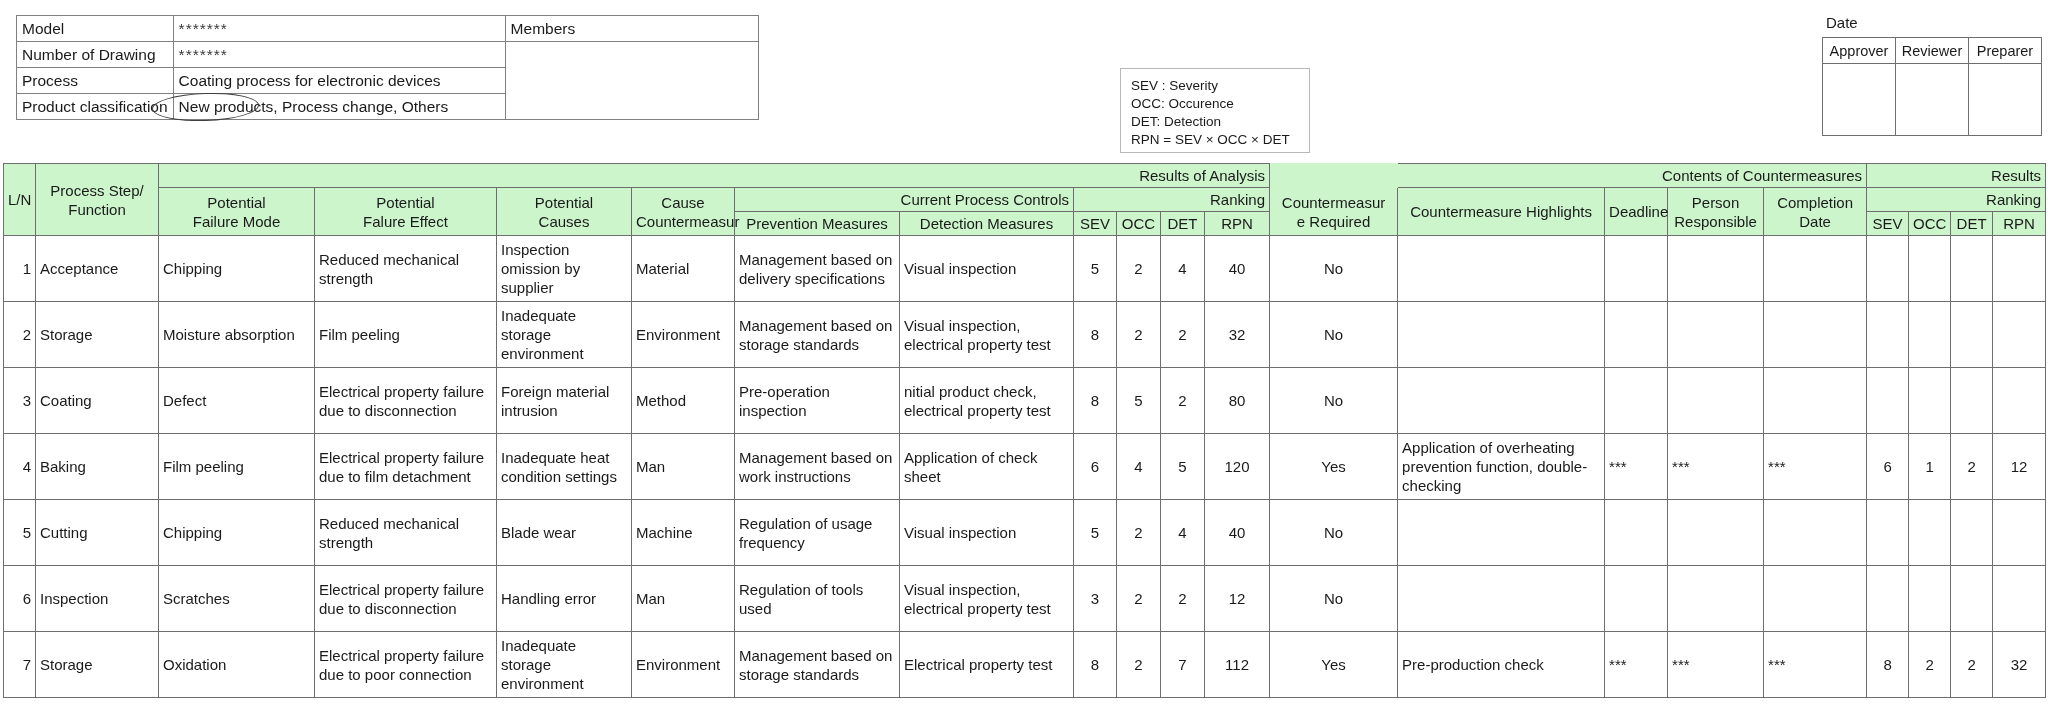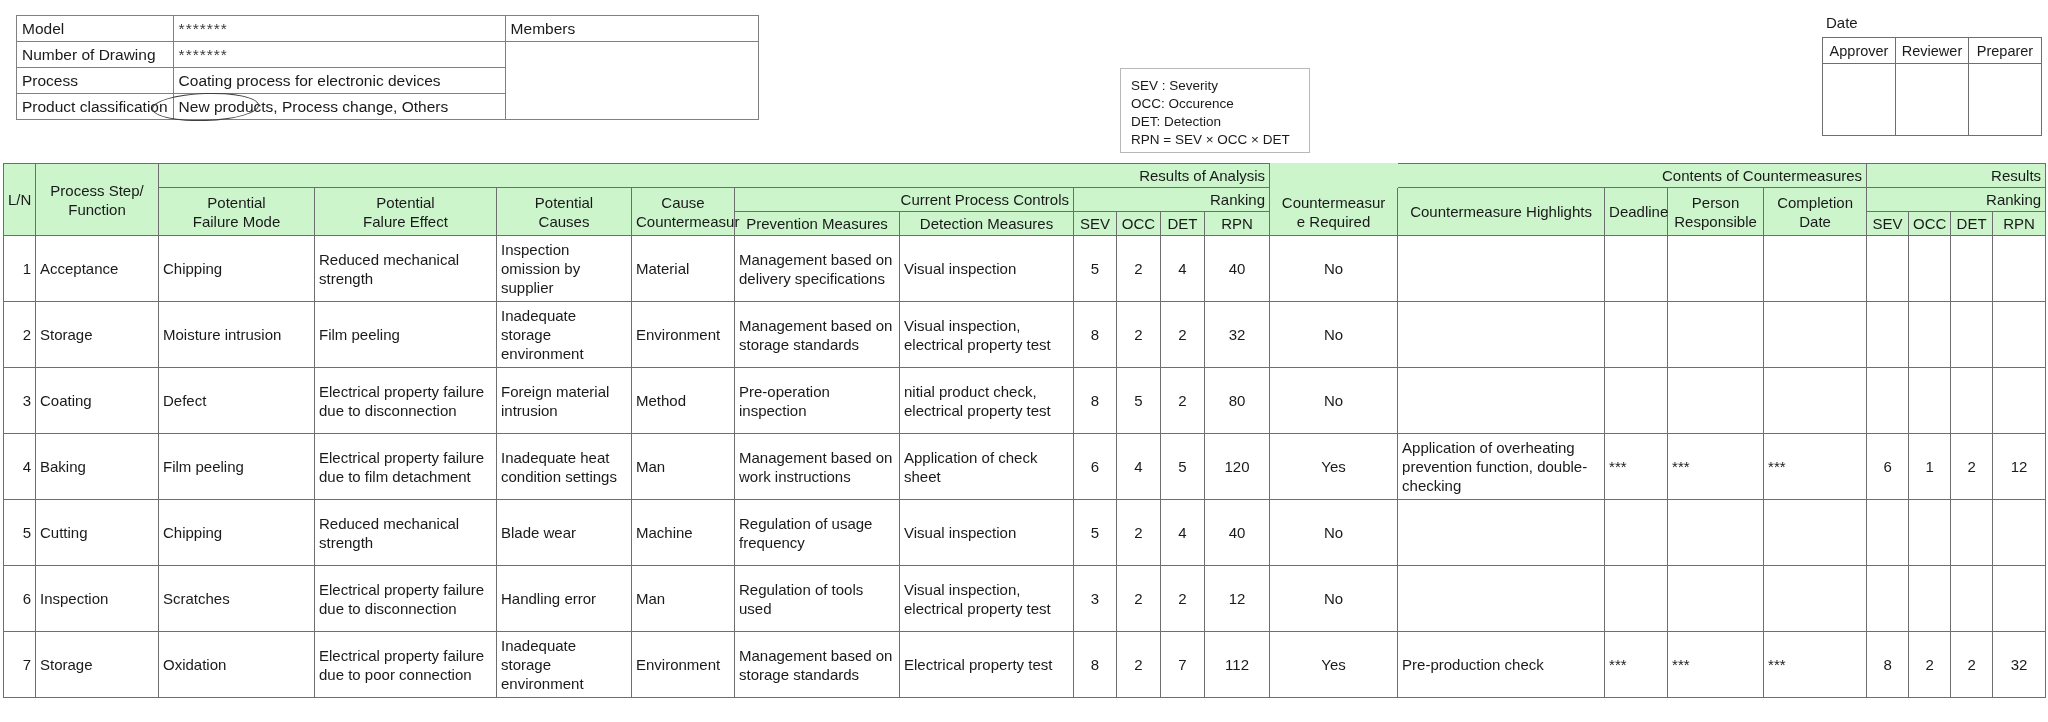--- a/index.html
+++ b/index.html
@@ -311,21 +311,21 @@
         <td class="txt"></td>
         <td class="ctr"></td>
         <td class="ctr"></td>
         <td class="ctr"></td>
         <td class="ctr"></td>
       </tr>
 
       <tr class="rowh">
         <td class="num">2</td>
         <td class="txt">Storage</td>
-        <td class="txt">Moisture intrusion</td>
+        <td class="txt">Moisture absorption</td>
         <td class="txt">Film peeling</td>
         <td class="txt">Inadequate storage environment</td>
         <td class="txt">Environment</td>
         <td class="txt">Management based on storage standards</td>
         <td class="txt">Visual inspection, electrical property test</td>
         <td class="ctr">8</td>
         <td class="ctr">2</td>
         <td class="ctr">2</td>
         <td class="ctr">32</td>
         <td class="ctr">No</td>

